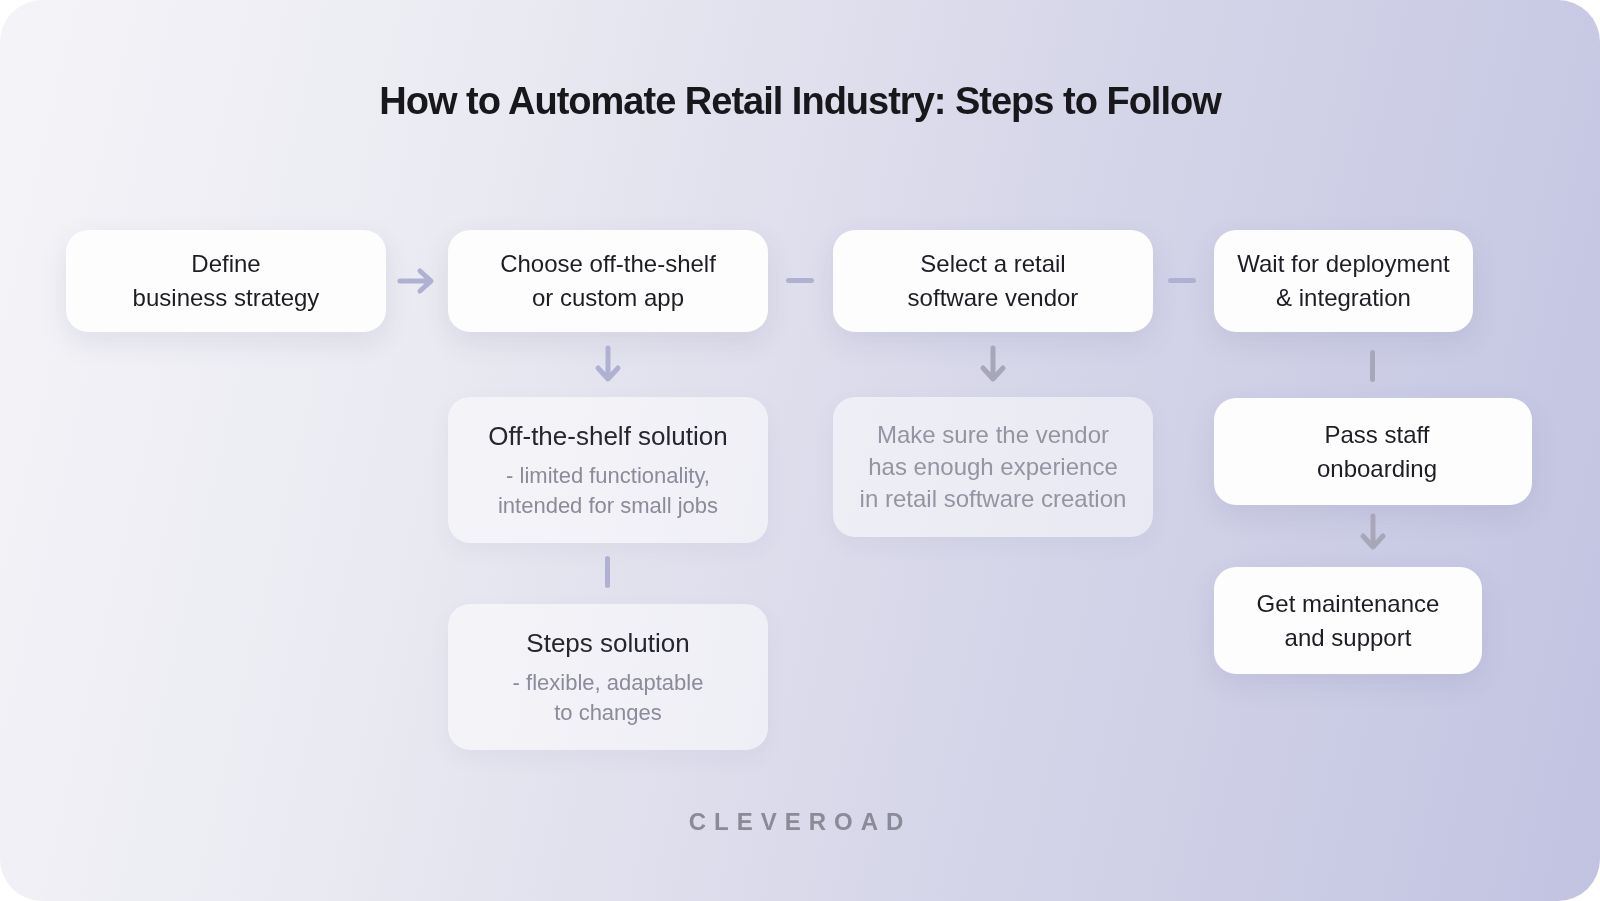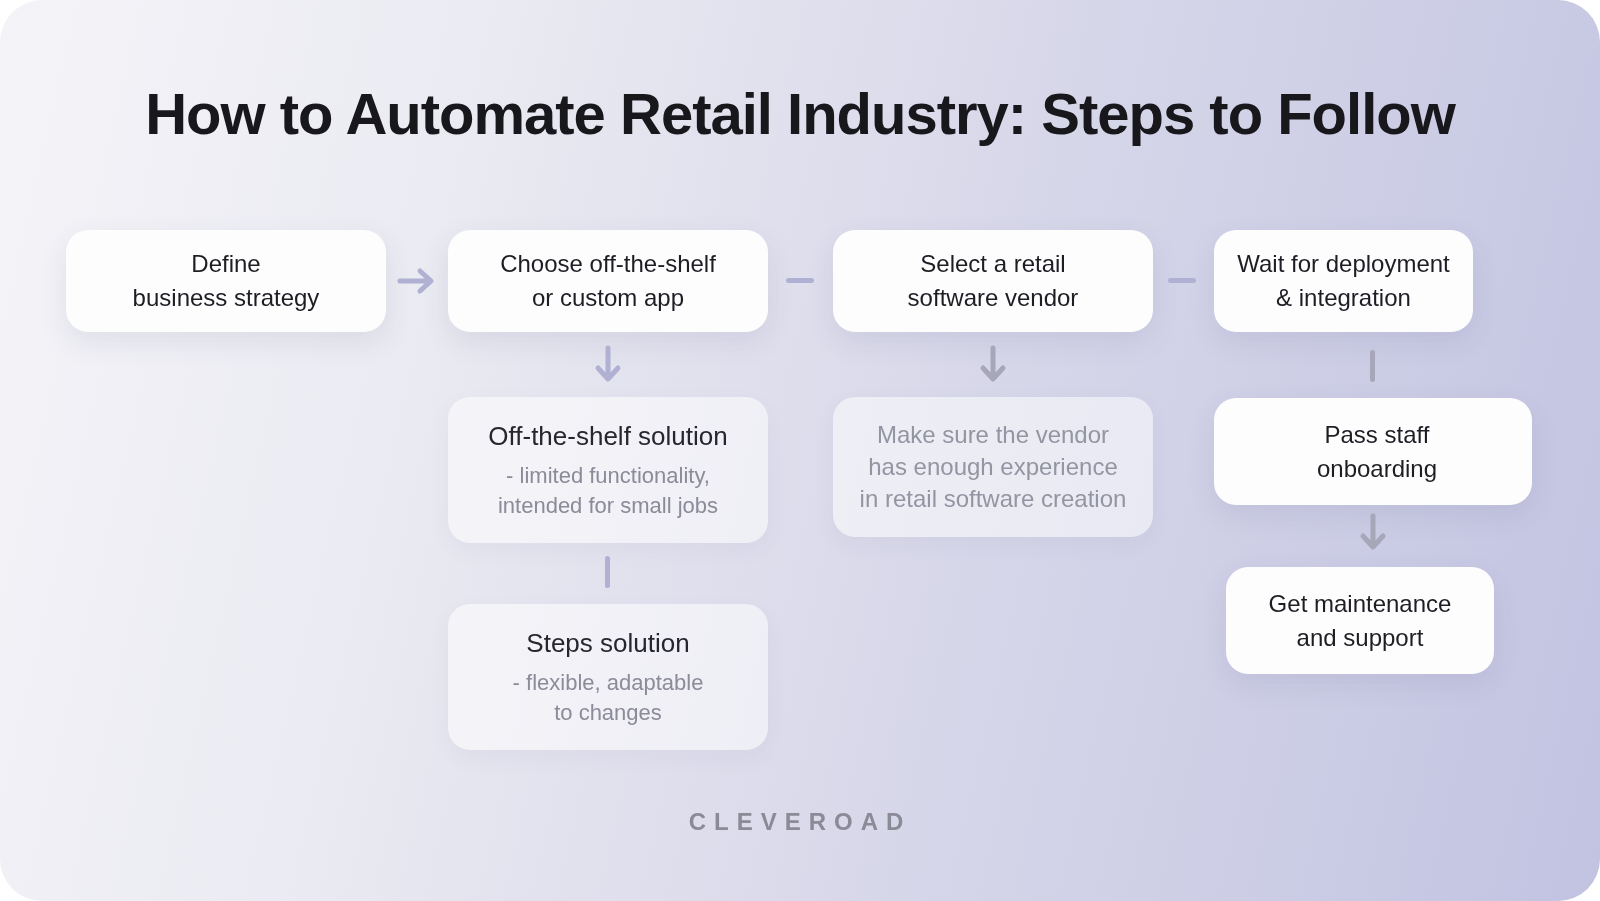--- a/index.html
+++ b/index.html
@@ -13,21 +13,21 @@
     position: relative;
     width: 1600px; height: 901px;
     border-radius: 42px;
     background: linear-gradient(103deg, #f4f4f8 0%, #eaeaf2 28%, #d8d8ea 58%, #c2c3e1 100%);
     overflow: hidden;
   }
   .title {
     position: absolute;
     left: 0; top: 80px; width: 1600px;
     text-align: center;
-    font-size: 58px;
+    font-size: 38px;
     font-weight: 800;
     letter-spacing: -1px;
     color: var(--title-color, #17171c);
   }
   .box {
     position: absolute;
     border-radius: 22px;
     display: flex;
     flex-direction: column;
     align-items: center;
@@ -163,20 +163,20 @@
 
   <div class="box solid" style="left:1214px; top:398px; width:318px; height:107px;padding-left:8px;">
     <div class="step-label">Pass staff
 onboarding</div>
   </div>
 
   <svg class="connector" style="left:1353px; top:512px;" width="40" height="42" viewBox="0 0 40 42">
     <path class="stroke-gray" d="M20 4 V33 M10 24 L20 35 L30 24" fill="none" stroke-width="5" stroke-linecap="round" stroke-linejoin="round"></path>
   </svg>
 
-  <div class="box solid" style="left:1214px; top:567px; width:268px; height:107px;margin-left:12px;">
+  <div class="box solid" style="left:1214px; top:567px; width:268px; height:107px;">
     <div class="step-label">Get maintenance
 and support</div>
   </div>
 
   <div class="brand">CLEVEROAD</div>
 
 </div>
 
 </body></html>

